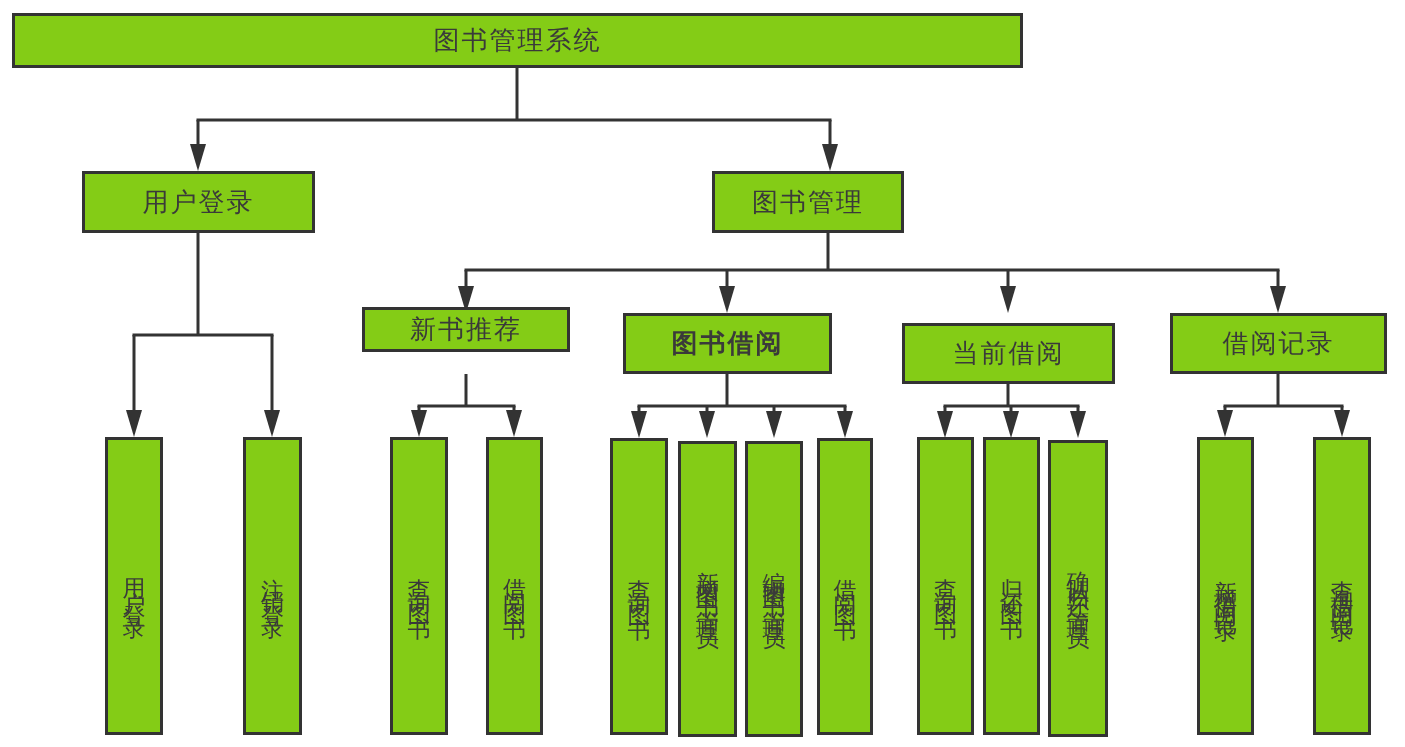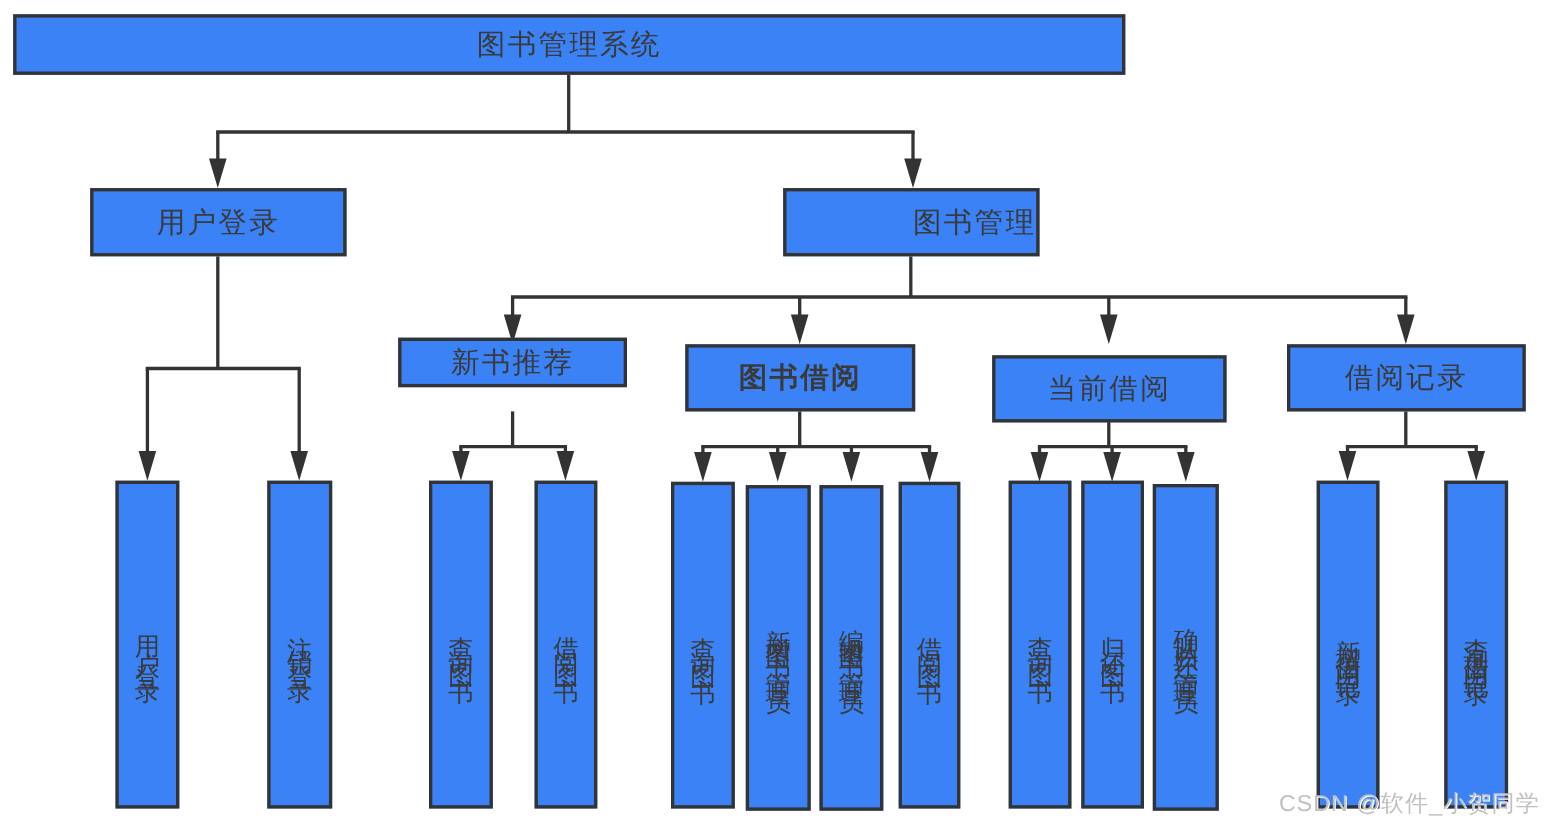--- a/index.html
+++ b/index.html
@@ -9,21 +9,21 @@
     position: relative;
     overflow: hidden;
     font-family: "Liberation Sans", sans-serif;
   }
   #stage { position: absolute; inset: 0; }
   #connector-svg { position: absolute; left: 0; top: 0; z-index: 1; }
   .node {
     position: absolute;
     box-sizing: border-box;
     border: 3px solid #14532d;
-    background: #3b82f6;
+    background: #84cc16;
     display: flex;
     align-items: center;
     justify-content: center;
     z-index: 2;
   }
   .node.horiz .node-label {
     font-size: 26px;
     letter-spacing: 2px;
     white-space: nowrap;
     color: #3a3a3a;
@@ -120,21 +120,21 @@
         <polygon points="1334,410 1350,410 1342,437" fill="#333333"></polygon>
       </g>
     </svg>
   <div id="nodes">
       <div class="node horiz" style="left: 12px; top: 13px; width: 1011px; height: 55px; border-color: rgb(51, 51, 51);">
         <span class="node-label" style="color: rgb(58, 58, 58);">图书管理系统</span>
       </div>
       <div class="node horiz" style="left: 82px; top: 171px; width: 233px; height: 62px; border-color: rgb(51, 51, 51);">
         <span class="node-label" style="color: rgb(58, 58, 58);">用户登录</span>
       </div>
-      <div class="node horiz" style="left: 712px; top: 171px; width: 233px; height: 62px; border-color: rgb(51, 51, 51); justify-content: flex-end;">
+      <div class="node horiz" style="left: 712px; top: 171px; width: 192px; height: 62px; border-color: rgb(51, 51, 51);">
         <span class="node-label" style="color: rgb(58, 58, 58);">图书管理</span>
       </div>
       <div class="node horiz" style="left: 362px; top: 307px; width: 208px; height: 45px; border-color: rgb(51, 51, 51);">
         <span class="node-label" style="color: rgb(58, 58, 58);">新书推荐</span>
       </div>
       <div class="node horiz" style="left: 623px; top: 313px; width: 209px; height: 61px; border-color: rgb(51, 51, 51);">
         <span class="node-label" style="color: rgb(58, 58, 58); font-weight: bold;">图书借阅</span>
       </div>
       <div class="node horiz" style="left: 902px; top: 323px; width: 213px; height: 61px; border-color: rgb(51, 51, 51);">
         <span class="node-label" style="color: rgb(58, 58, 58);">当前借阅</span>
@@ -175,14 +175,13 @@
       <div class="node vert" style="left: 1048px; top: 440px; width: 60px; height: 297px; border-color: rgb(51, 51, 51);">
         <span class="node-label long" style="color: rgb(58, 58, 58);">确认归还（管理员）</span>
       </div>
       <div class="node vert" style="left: 1197px; top: 437px; width: 57px; height: 298px; border-color: rgb(51, 51, 51);">
         <span class="node-label long" style="color: rgb(58, 58, 58);">新增借阅记录</span>
       </div>
       <div class="node vert" style="left: 1313px; top: 437px; width: 58px; height: 298px; border-color: rgb(51, 51, 51);">
         <span class="node-label long" style="color: rgb(58, 58, 58);">查询借阅记录</span>
       </div>
     </div>
-  <div class="watermark" style="color: rgb(192, 192, 192);">CSDN @软件_小贺同学</div>
 </div>
 
 </body></html>

